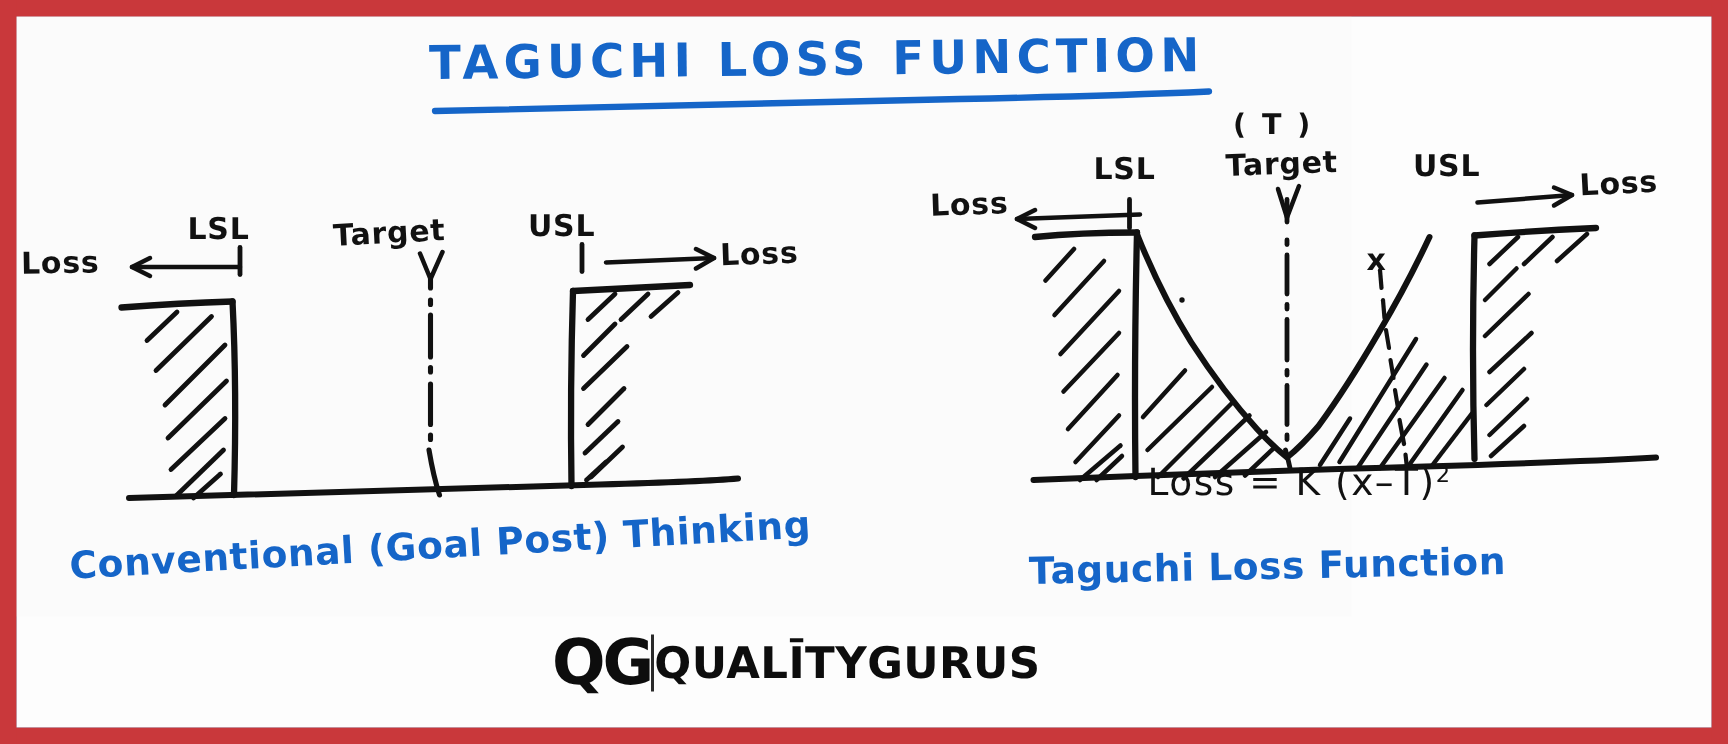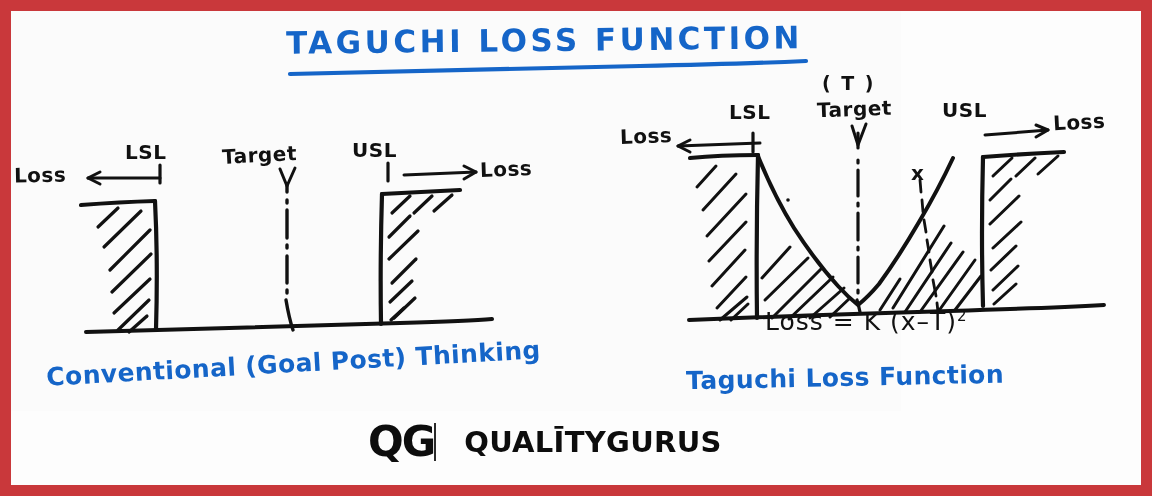--- a/index.html
+++ b/index.html
@@ -134,21 +134,20 @@
     height: 38px;
     background: #2a2a2a;
   }
   #logo-word {
     font-family: "DejaVu Sans", sans-serif;
     font-size: 29px;
     font-weight: 600;
     color: #0d0d0d;
     letter-spacing: 0.3px;
     line-height: 1;
-    margin-left: 28px;
   }
 </style>
 </head>
 <body>
 
 <div id="slide">
 
   <div class="canvas-bg"></div>
   <div class="paper-tint"></div>
 

